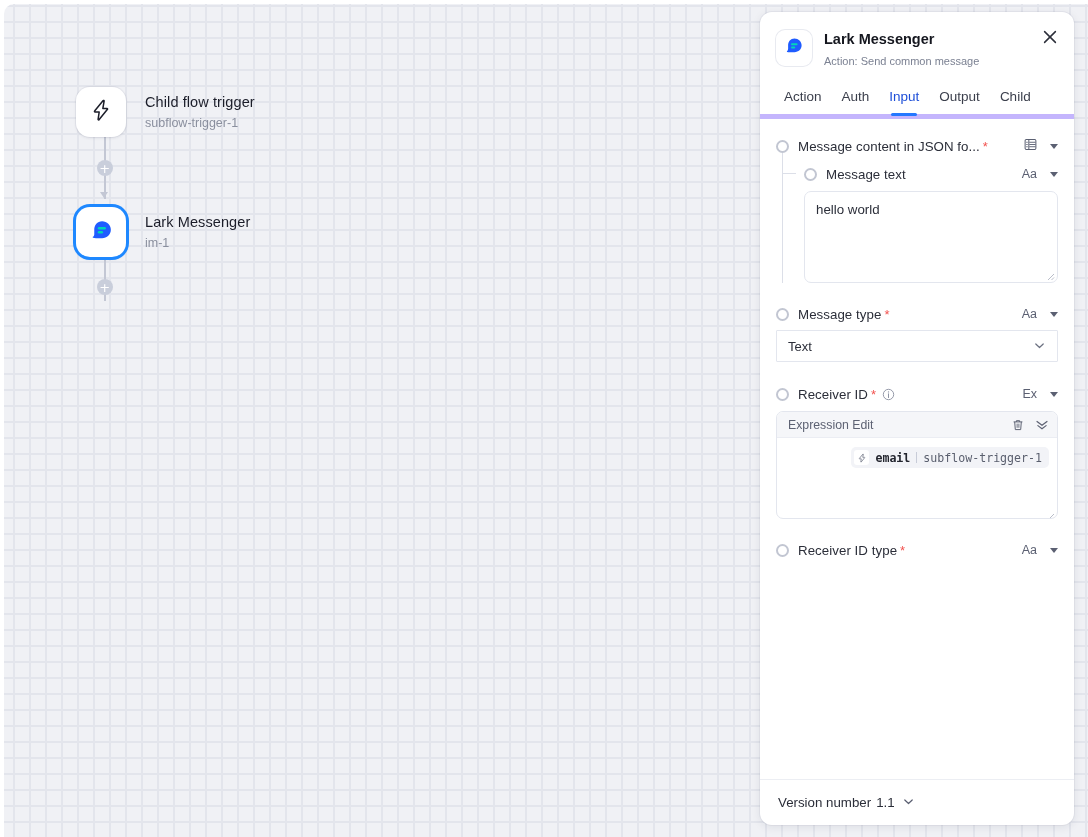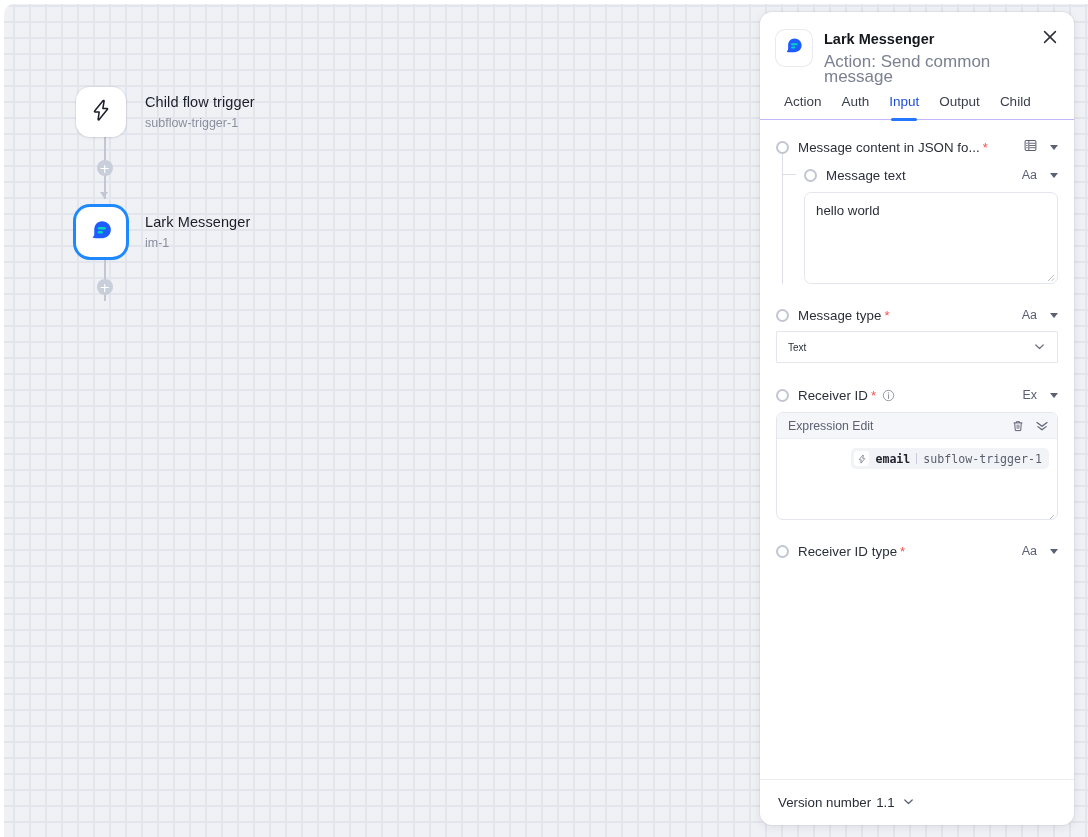--- a/index.html
+++ b/index.html
@@ -89,34 +89,34 @@
   }
   .app-icon {
     width: 36px; height: 36px; flex: 0 0 36px;
     border-radius: 9px;
     background: #ffffff;
     box-shadow: 0 0 0 1px #e8eaf0;
     display: flex; align-items: center; justify-content: center;
   }
   .header-text { margin-left: 12px; padding-top: 1px; }
   .header-title { font-size: 14.5px; color: #15171f; font-weight: bold; line-height: 17px; }
-  .header-sub { font-size: 17px; color: #7b8192; margin-top: 6px; line-height: 15px; }
+  .header-sub { font-size: 11px; color: #7b8192; margin-top: 6px; line-height: 15px; }
   .close-btn {
     position: absolute; right: 12px; top: 15px;
     width: 24px; height: 24px;
     display: flex; align-items: center; justify-content: center;
     cursor: pointer; color: #2c2f3a;
   }
 
   
   .tabs {
     display: flex; align-items: flex-start;
     padding: 0 14px;
-    margin-top: 4px;
-    border-bottom: 1px solid #c4b5fd;
+    margin-top: 14px;
+    border-bottom: 5px solid #c4b5fd;
     gap: 0px;
   }
   .tab {
     position: relative;
     padding: 6px 10px 10px 10px;
     font-size: 13.5px; color: #3b3f4c;
     cursor: pointer;
     white-space: nowrap;
   }
   .tab.active { color: #1d4ed8; }
@@ -206,21 +206,21 @@
     width: 10px; height: 10px; pointer-events: none;
   }
 
   .select-box {
     width: 100%; height: 32px;
     border: 1px solid #e3e6ee;
     border-radius: 1px;
     background: #fff;
     display: flex; align-items: center;
     padding: 0 11px;
-    font-size: 10px; color: #2b2e39;
+    font-size: 13px; color: #2b2e39;
     cursor: pointer;
     margin-top: 3px;
   }
   .select-box .chev {
     margin-left: auto;
     color: #6b7080; font-size: 12px; line-height: 1;
   }
 
   
   .expr {

